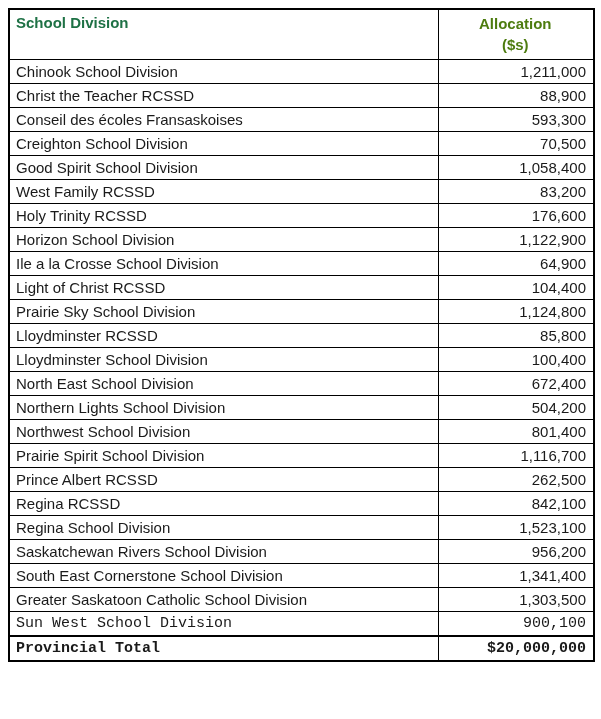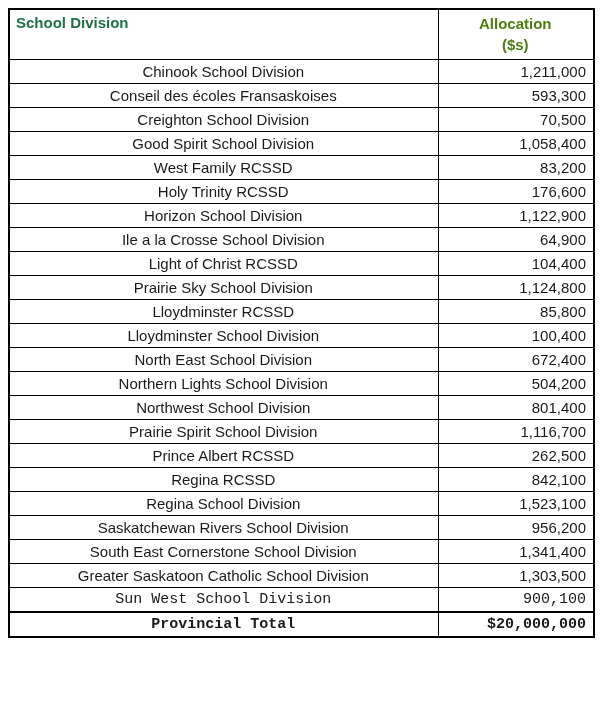--- a/index.html
+++ b/index.html
@@ -57,21 +57,21 @@
     text-align: left;
   }
   th.h-allocation {
     text-align: center;
   }
   th.h-allocation .line {
     display: block;
     line-height: 21px;
   }
   td.division {
-    text-align: center;
+    text-align: left;
     margin-left: 29px;
   }
   td.allocation {
     text-align: right;
   }
   tr.total-row td {
     font-weight: bold;
   }
 </style>
 </head>
@@ -92,20 +92,24 @@
         </th>
       </tr>
     </thead>
     <tbody>
 
     <tr>
           <td class="division">Chinook School Division</td>
           <td class="allocation">1,211,000</td>
         </tr>
         <tr>
+          <td class="division">Christ the Teacher RCSSD</td>
+          <td class="allocation">88,900</td>
+        </tr>
+        <tr>
           <td class="division">Conseil des écoles Fransaskoises</td>
           <td class="allocation">593,300</td>
         </tr>
         <tr>
           <td class="division">Creighton School Division</td>
           <td class="allocation">70,500</td>
         </tr>
         <tr>
           <td class="division">Good Spirit School Division</td>
           <td class="allocation">1,058,400</td>

